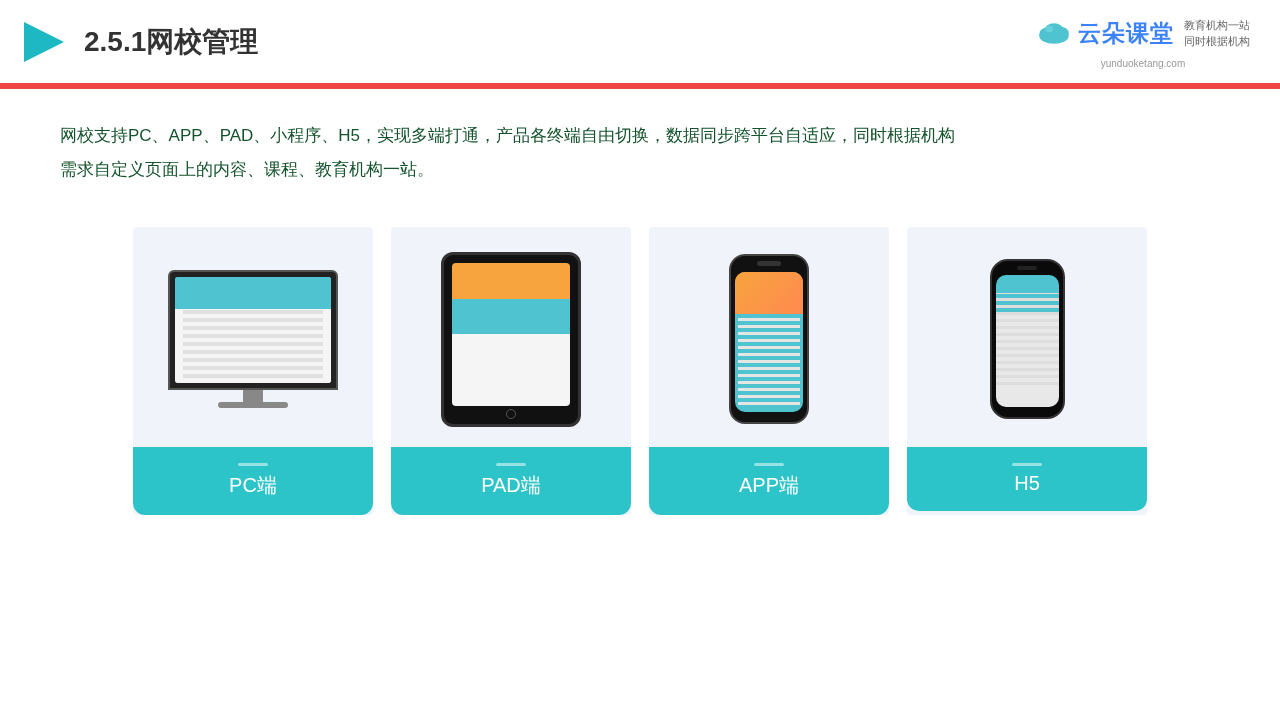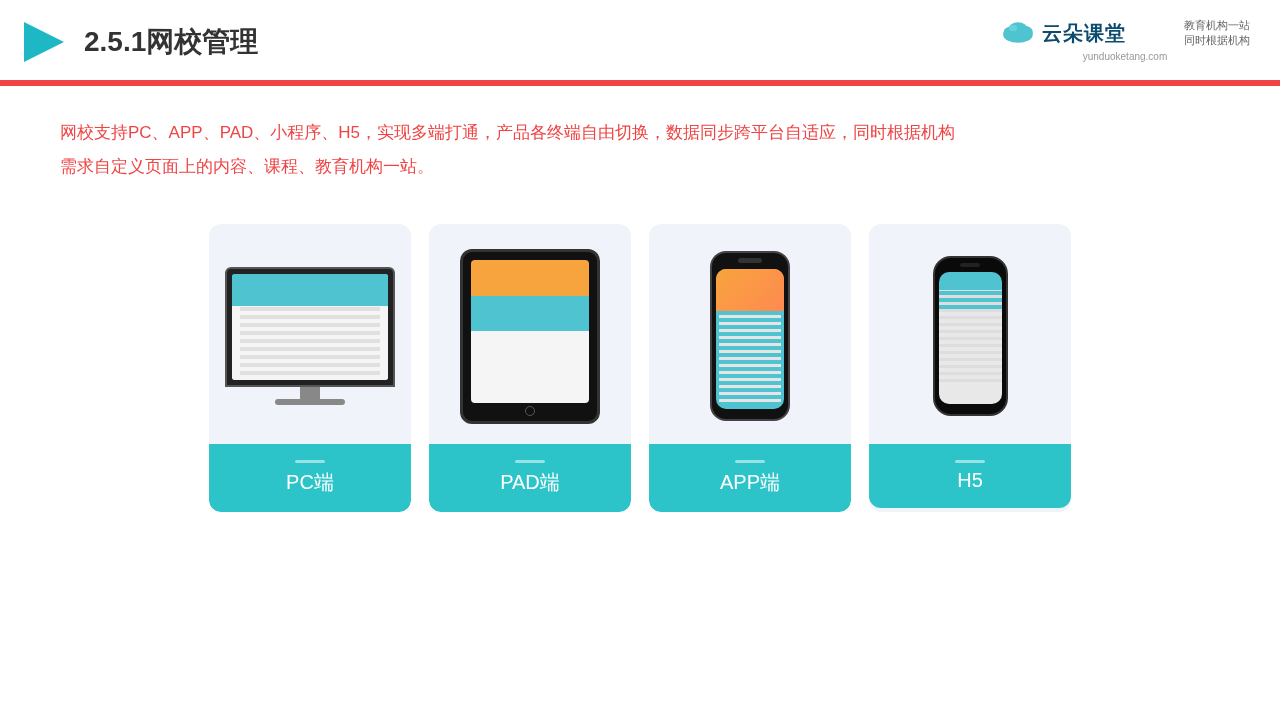--- a/index.html
+++ b/index.html
@@ -38,58 +38,57 @@
       display: flex;
       flex-direction: column;
       align-items: center;
     }
     .logo-cloud {
       display: flex;
       align-items: center;
       gap: 6px;
     }
     .logo-text-main {
-      font-size: 20px;
-      color: #0c4a6e;
+      font-size: 23px;
+      color: #3b82f6;
       font-weight: bold;
       letter-spacing: 1px;
     }
     .logo-tagline {
       font-size: 11px;
       color: #666;
       line-height: 1.4;
       text-align: left;
-      margin-left: 48px;
     }
     .logo-url {
       font-size: 10px;
       color: #999;
-      margin-top: 2px;
+      margin-top: 9px;
     }
 
     
     .description {
       padding: 30px 60px 20px 60px;
       font-size: 17px;
-      color: #ef4444;
+      color: #14532d;
       line-height: 2;
     }
 
     
     .cards-container {
       display: flex;
       gap: 18px;
       padding: 20px 55px 30px 55px;
       justify-content: center;
     }
 
     .card {
       background: #f0f4fa;
-      border-radius: 12px;
-      width: 202px;
+      border-radius: 4px;
+      width: 240px;
       display: flex;
       flex-direction: column;
       align-items: center;
       overflow: hidden;
       flex-shrink: 0;
     }
 
     .card-image-area {
       width: 100%;
       height: 220px;

